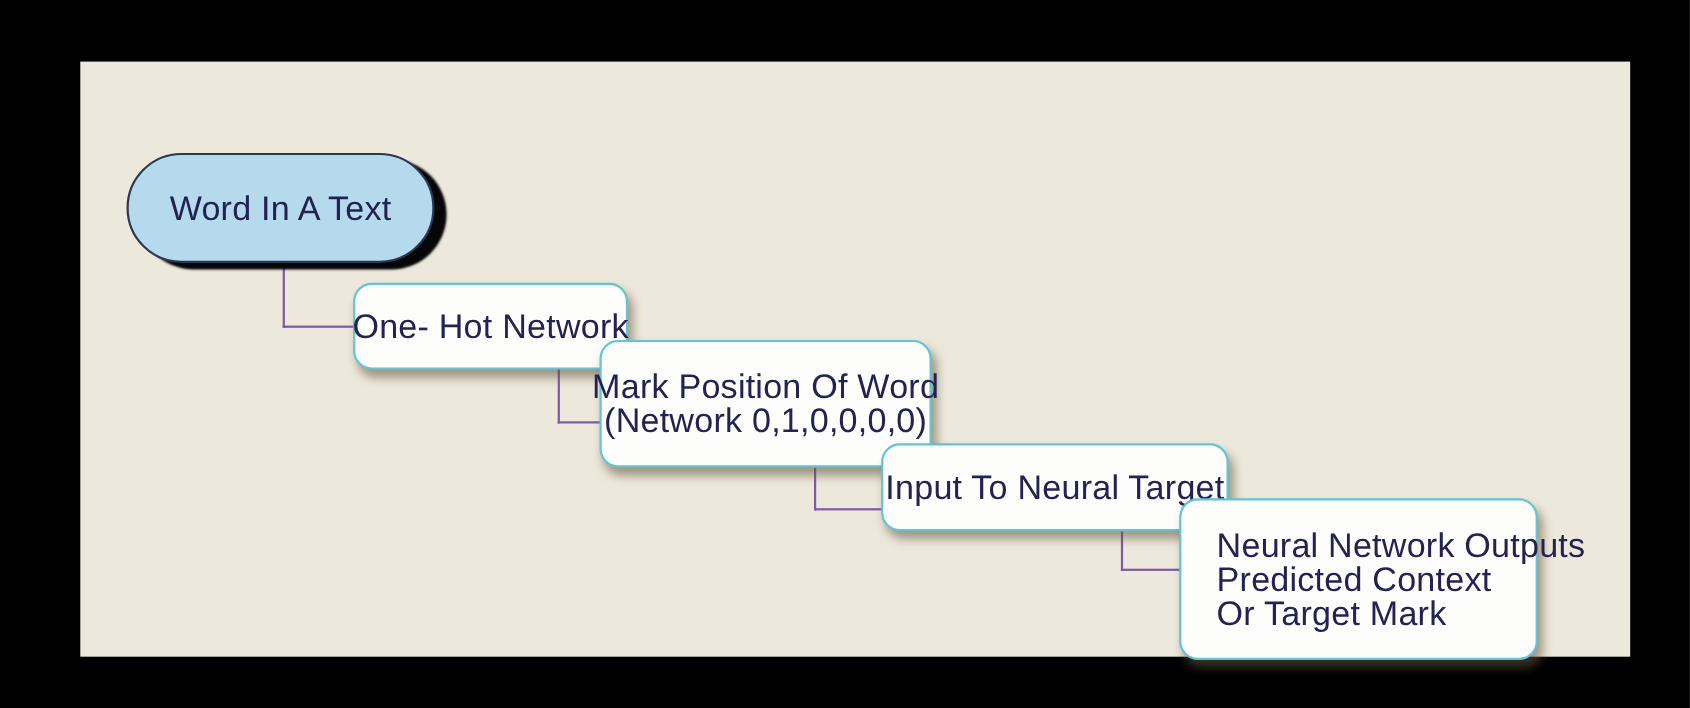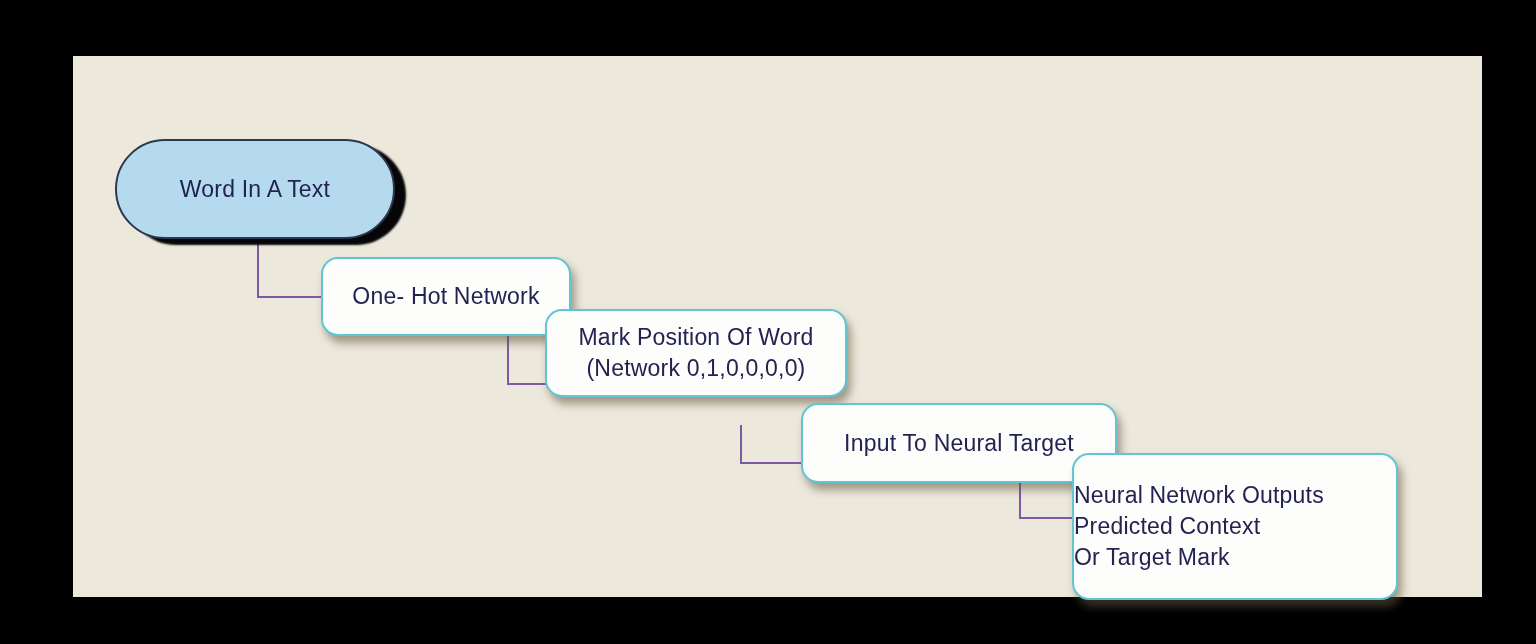--- a/index.html
+++ b/index.html
@@ -42,44 +42,44 @@
   .c3 { left: 740px; top: 425px; width: 62px; height: 39px; }
   .c4 { left: 1019px; top: 483px; width: 54px; height: 36px; }
   .node {
     position: absolute;
     display: flex;
     flex-direction: column;
     align-items: center;
     justify-content: center;
     text-align: center;
     color: var(--text);
-    font-size: 23px;
+    font-size: 31px;
     line-height: 31px;
     letter-spacing: 0.2px;
     z-index: 2;
   }
   .pill {
     background: var(--pill-fill);
     border: 2px solid var(--pill-border);
     border-radius: 52px;
     box-shadow: 11px 6px 2px var(--pill-shadow);
   }
   .card {
     background: var(--card-fill);
     border: 2px solid var(--card-border);
     border-radius: 17px;
     box-shadow: 4px 7px 9px rgba(96, 86, 62, 0.55);
   }
   .n1 { left: 115px; top: 139px; width: 280px; height: 100px; }
   .n2 { left: 321px; top: 257px; width: 250px; height: 79px; }
-  .n3 { left: 545px; top: 309px; width: 302px; height: 88px; text-align: center; }
+  .n3 { left: 545px; top: 309px; width: 302px; height: 116px; text-align: center; }
   .n4 { left: 801px; top: 403px; width: 316px; height: 80px; }
   .n5 {
     left: 1072px; top: 453px; width: 326px; height: 147px;
-    align-items: flex-start; text-align: left; 
+    align-items: flex-start; text-align: left; padding-left: 32px;
   }
   .line { white-space: nowrap; }
 </style>
 </head>
 <body>
 
 <div class="canvas">
   <div class="board"></div>
 
   <div class="connector c1"></div>

